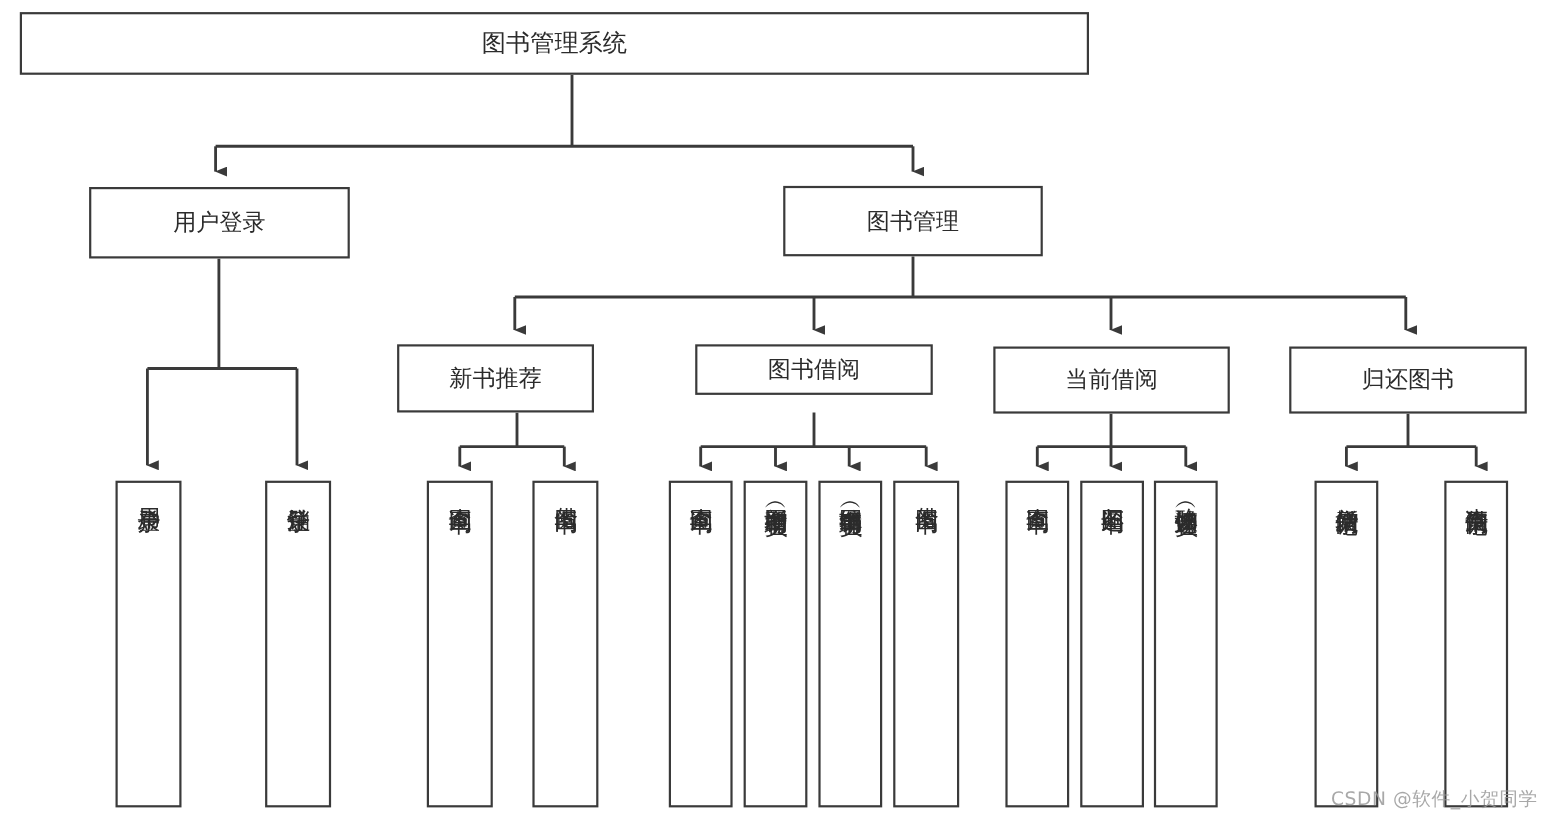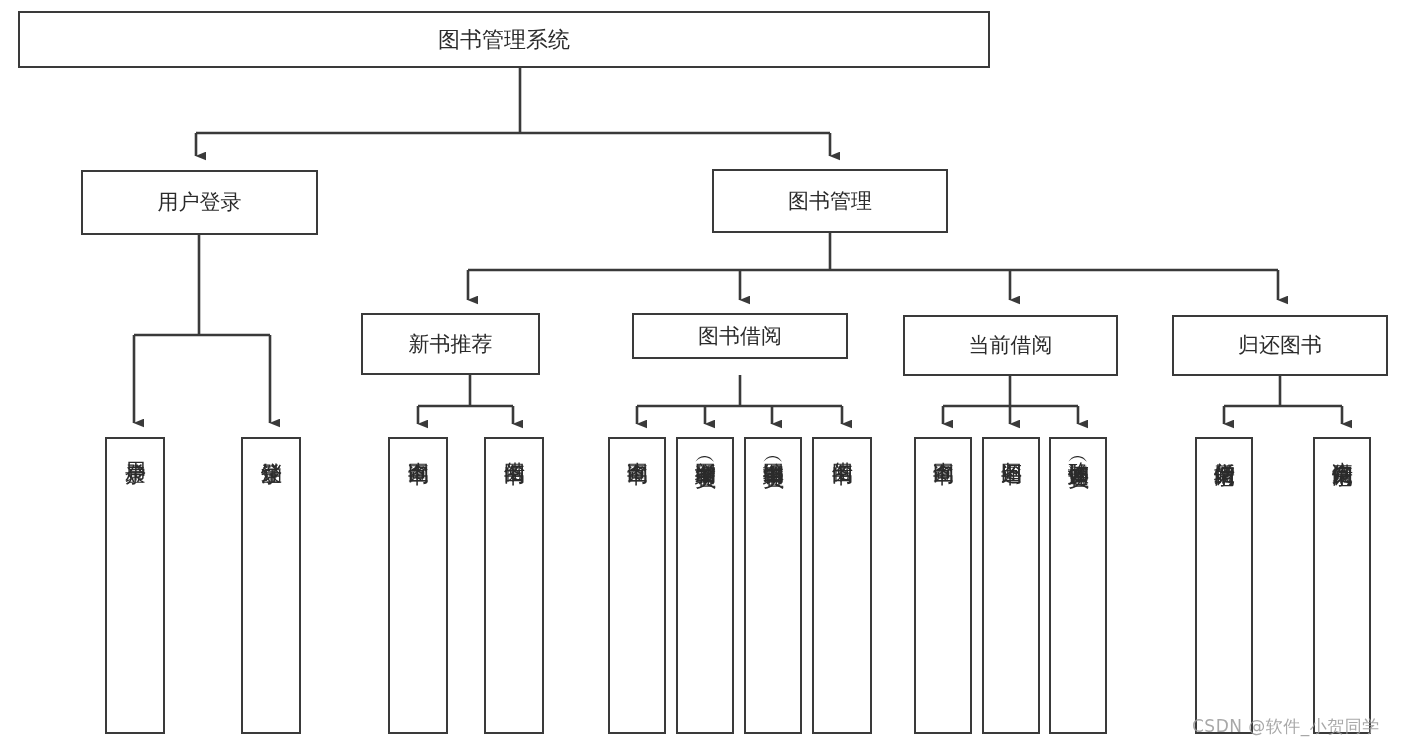--- a/index.html
+++ b/index.html
@@ -63,20 +63,21 @@
     line-height: 1;
     white-space: nowrap;
   }
   .watermark {
     position: absolute;
     font-size: 17px;
     color: #9a9a9a;
     white-space: nowrap;
     letter-spacing: 0.5px;
     opacity: 0.85;
+    margin-left: 18px;
   }
 </style>
 </head>
 <body>
 
 <div id="canvas">
 
   <svg class="wires" viewBox="0 0 1405 747">
     <defs>
       <marker id="arrowhead" markerWidth="9" markerHeight="11" refX="4.5" refY="10.4" orient="auto" markerUnits="userSpaceOnUse">

